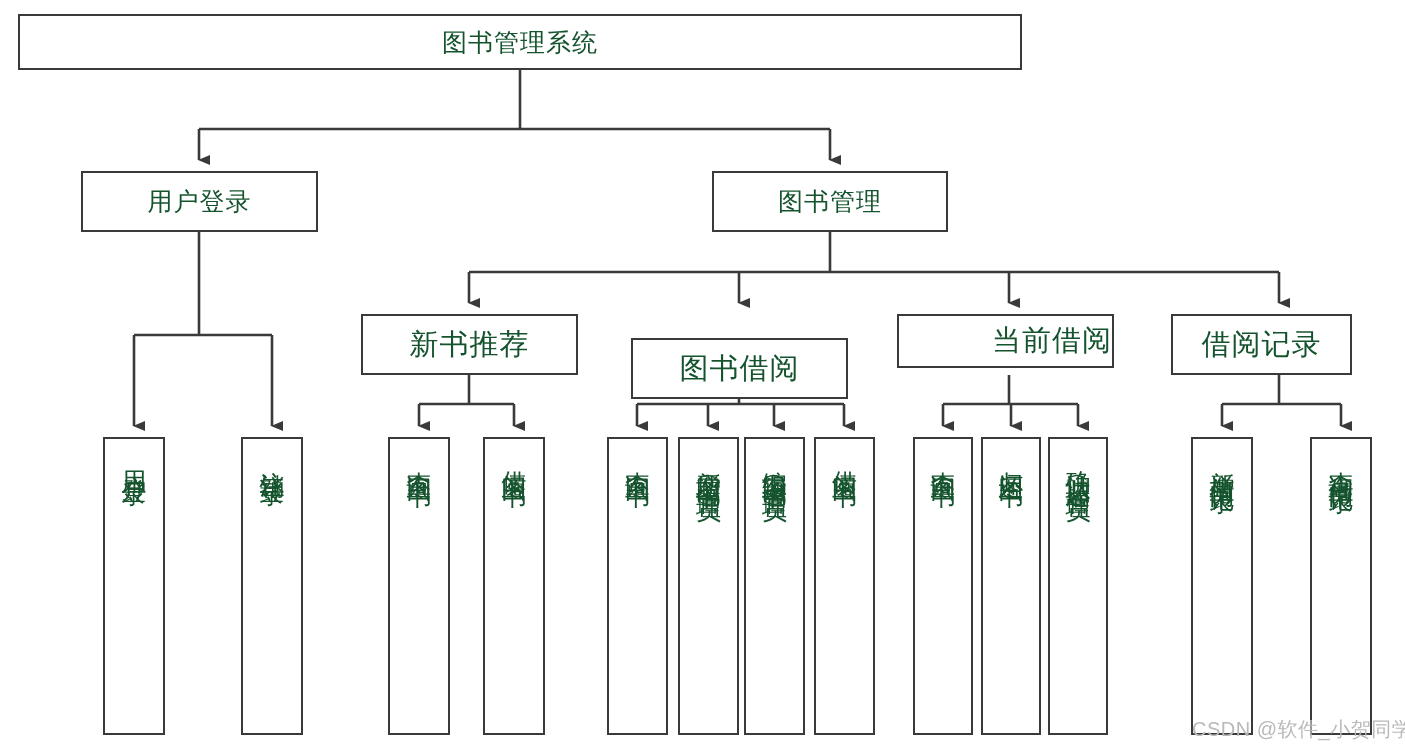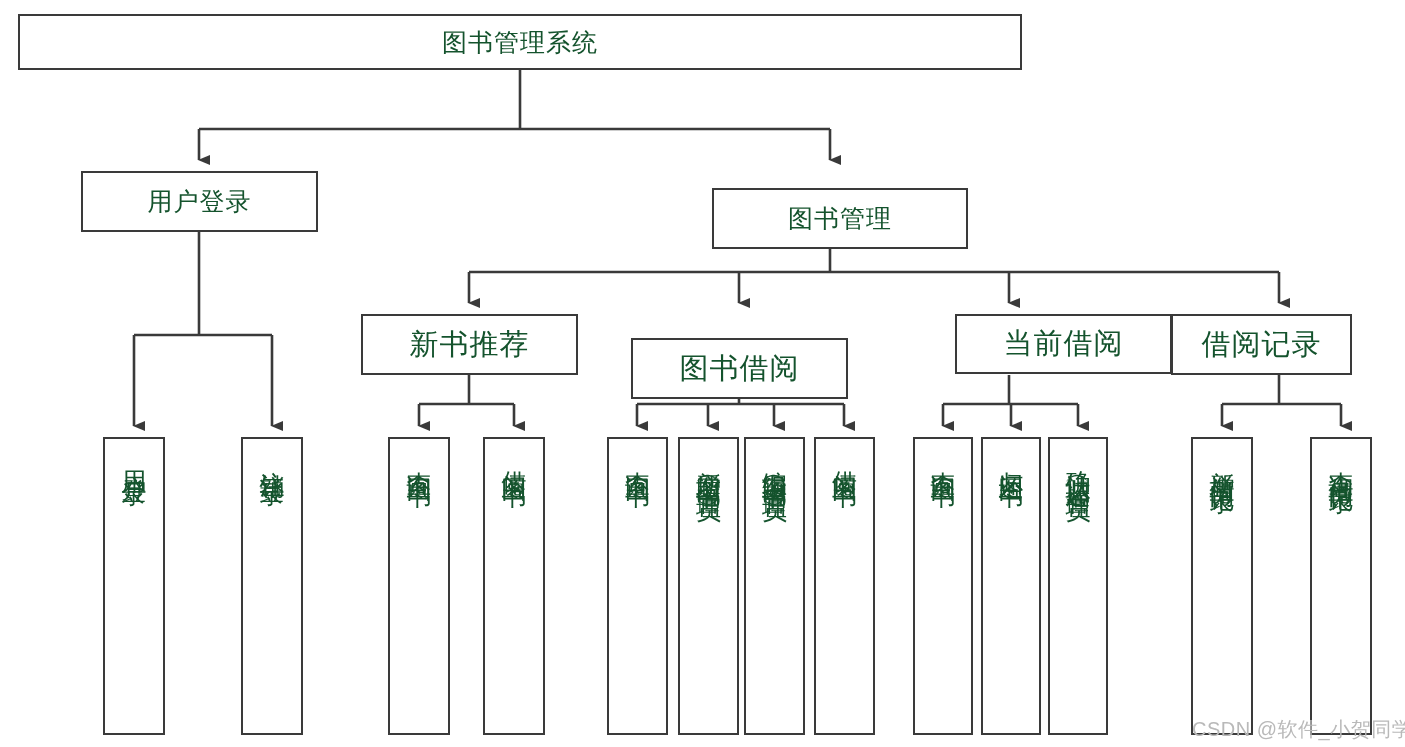--- a/index.html
+++ b/index.html
@@ -120,31 +120,31 @@
     </g>
   </svg>
 
   <div class="node lvl1" style="left: 18px; top: 14px; width: 1004px; height: 56px;">
     <span class="node-label">图书管理系统</span>
   </div>
 
   <div class="node lvl1" style="left: 81px; top: 171px; width: 237px; height: 61px;">
     <span class="node-label">用户登录</span>
   </div>
-  <div class="node lvl1" style="left: 712px; top: 188px; width: 256px; height: 61px;">
+  <div class="node lvl1" style="left: 712px; top: 171px; width: 236px; height: 61px;">
     <span class="node-label">图书管理</span>
   </div>
 
   <div class="node lvl2" style="left: 361px; top: 314px; width: 217px; height: 61px;">
     <span class="node-label">新书推荐</span>
   </div>
   <div class="node lvl2" style="left: 631px; top: 314px; width: 217px; height: 61px; margin-top: 24px;">
     <span class="node-label">图书借阅</span>
   </div>
-  <div class="node lvl2" style="left: 955px; top: 314px; width: 217px; height: 60px;">
+  <div class="node lvl2" style="left: 897px; top: 314px; width: 217px; height: 54px; justify-content: flex-end;">
     <span class="node-label">当前借阅</span>
   </div>
   <div class="node lvl2" style="left: 1171px; top: 314px; width: 181px; height: 61px;">
     <span class="node-label">借阅记录</span>
   </div>
 
   <div class="node lvl3 vertical" style="left: 103px; top: 437px; width: 62px; height: 298px;">
     <span class="node-label">用户登录</span>
   </div>
   <div class="node lvl3 vertical" style="left: 241px; top: 437px; width: 62px; height: 298px;">

